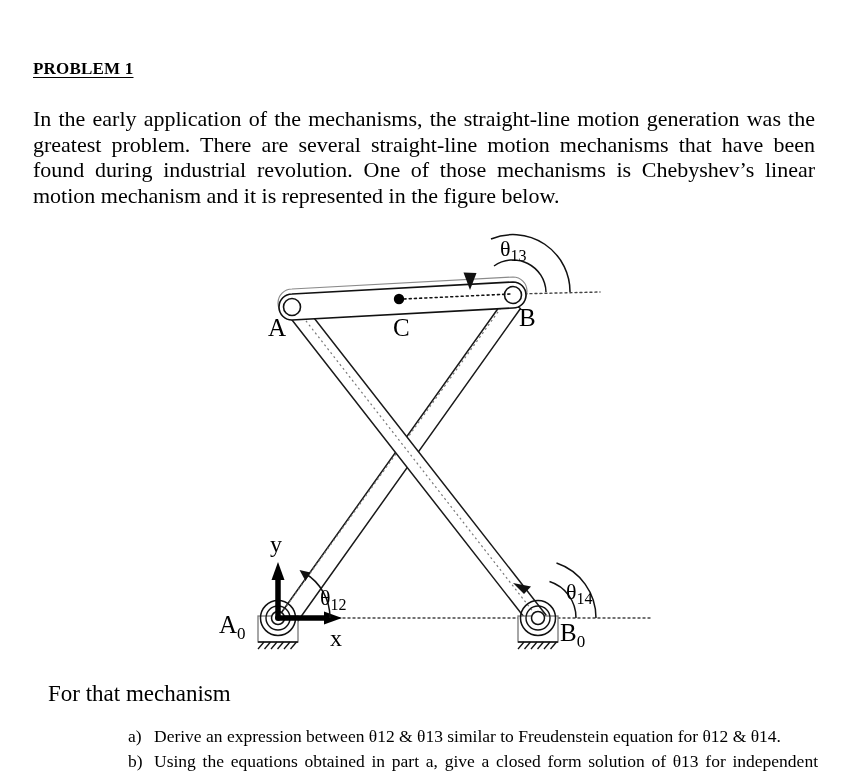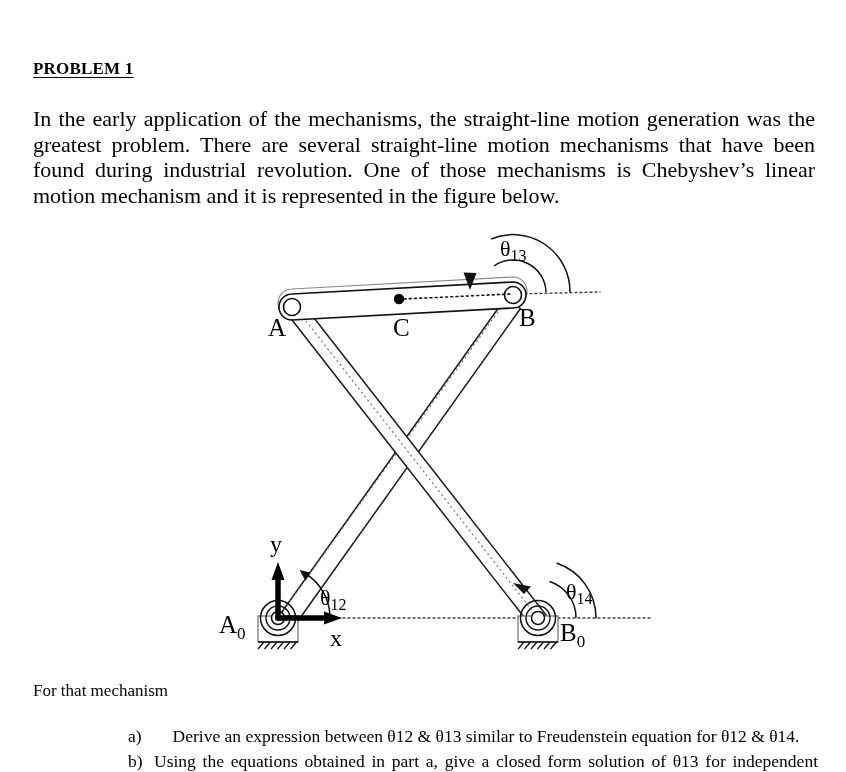--- a/index.html
+++ b/index.html
@@ -37,23 +37,23 @@
     left: 33px;
     top: 58px;
     width: 782px;
     font-size: 22px;
     line-height: 25.5px;
     text-align: justify;
     text-justify: inter-word;
   }
   .for-that {
     position: absolute;
-    left: 33px;
+    left: 48px;
     top: 633px;
-    font-size: 17px;
+    font-size: 23px;
   }
   .qlist {
     position: absolute;
     left: 128px;
     top: 676px;
     width: 690px;
     font-size: 17.5px;
     line-height: 25px;
   }
   .qrow {
@@ -62,21 +62,21 @@
   }
   .qmark {
     width: 26px;
     flex: 0 0 26px;
   }
   .qtext {
     flex: 1 1 auto;
     text-align: justify;
     text-justify: inter-word;
   }
-  .qtext.nojust { text-align: center; }
+  .qtext.nojust { text-align: left; }
   .figure {
     position: absolute;
     left: 0;
     top: 172px;
     width: 846px;
     height: 450px;
   }
   .fig-svg { display: block; }
   .lbl {
     font-family: "Liberation Serif", "DejaVu Serif", serif;

